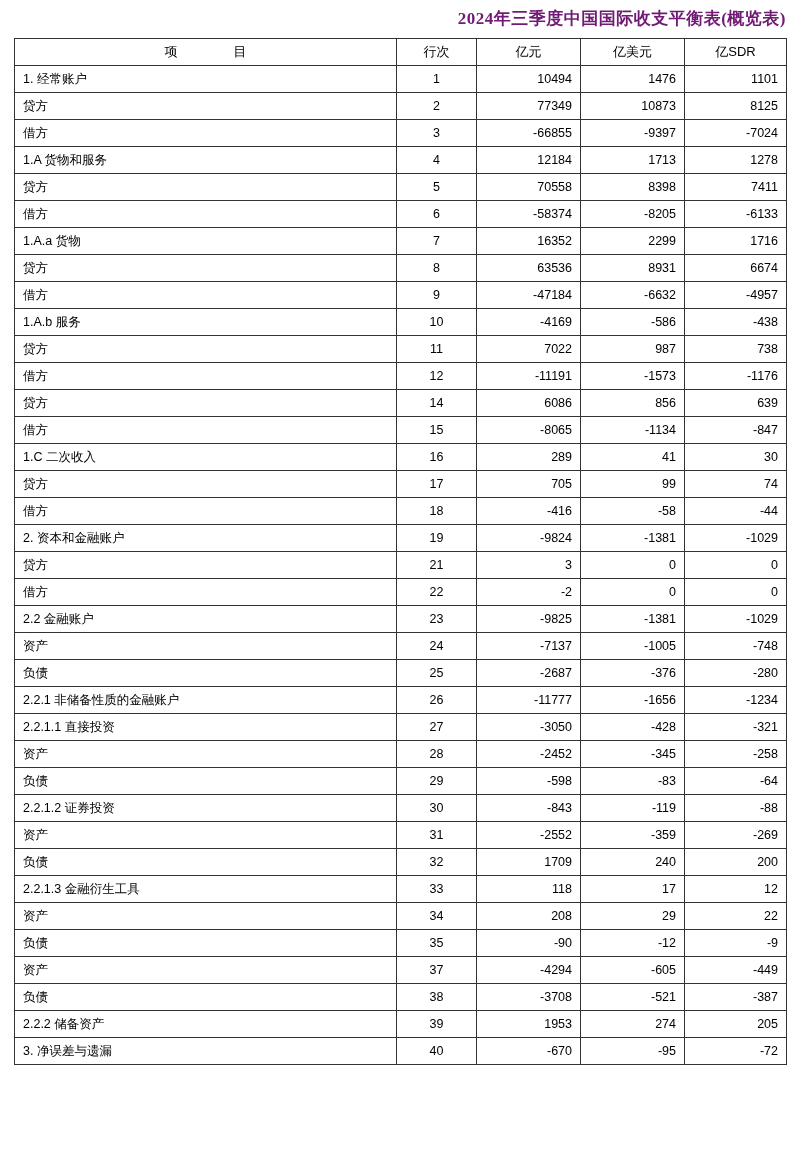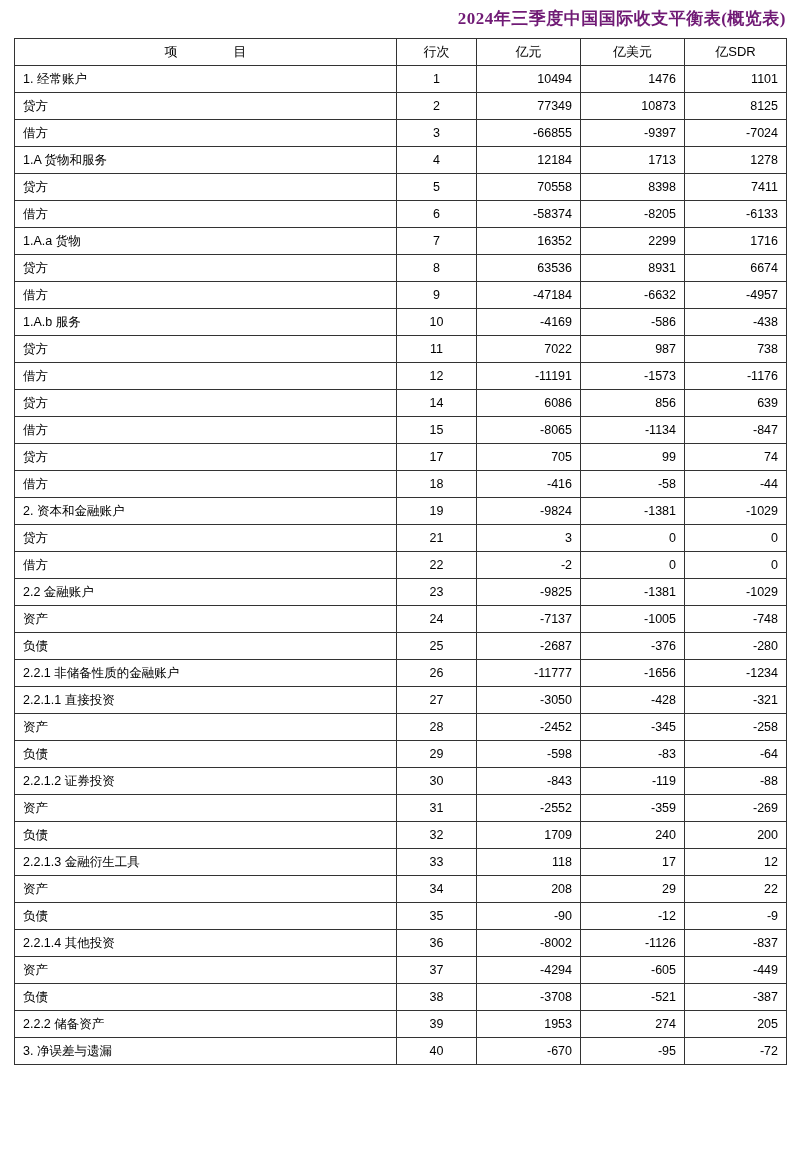--- a/index.html
+++ b/index.html
@@ -198,20 +198,27 @@
           <td class="num">639</td>
         </tr>
         <tr>
           <td class="item lv2">借方</td>
           <td class="line">15</td>
           <td class="num">-8065</td>
           <td class="num">-1134</td>
           <td class="num">-847</td>
         </tr>
         <tr>
+          <td class="item lv1">1.C 二次收入</td>
+          <td class="line">16</td>
+          <td class="num">289</td>
+          <td class="num">41</td>
+          <td class="num">30</td>
+        </tr>
+        <tr>
           <td class="item lv2">贷方</td>
           <td class="line">17</td>
           <td class="num">705</td>
           <td class="num">99</td>
           <td class="num">74</td>
         </tr>
         <tr>
           <td class="item lv2">借方</td>
           <td class="line">18</td>
           <td class="num">-416</td>
@@ -324,27 +331,20 @@
           <td class="num">22</td>
         </tr>
         <tr>
           <td class="item lv4">负债</td>
           <td class="line">35</td>
           <td class="num">-90</td>
           <td class="num">-12</td>
           <td class="num">-9</td>
         </tr>
         <tr>
-          <td class="item lv3">2.2.1.4 其他投资</td>
-          <td class="line">36</td>
-          <td class="num">-8002</td>
-          <td class="num">-1126</td>
-          <td class="num">-837</td>
-        </tr>
-        <tr>
           <td class="item lv4">资产</td>
           <td class="line">37</td>
           <td class="num">-4294</td>
           <td class="num">-605</td>
           <td class="num">-449</td>
         </tr>
         <tr>
           <td class="item lv4">负债</td>
           <td class="line">38</td>
           <td class="num">-3708</td>

